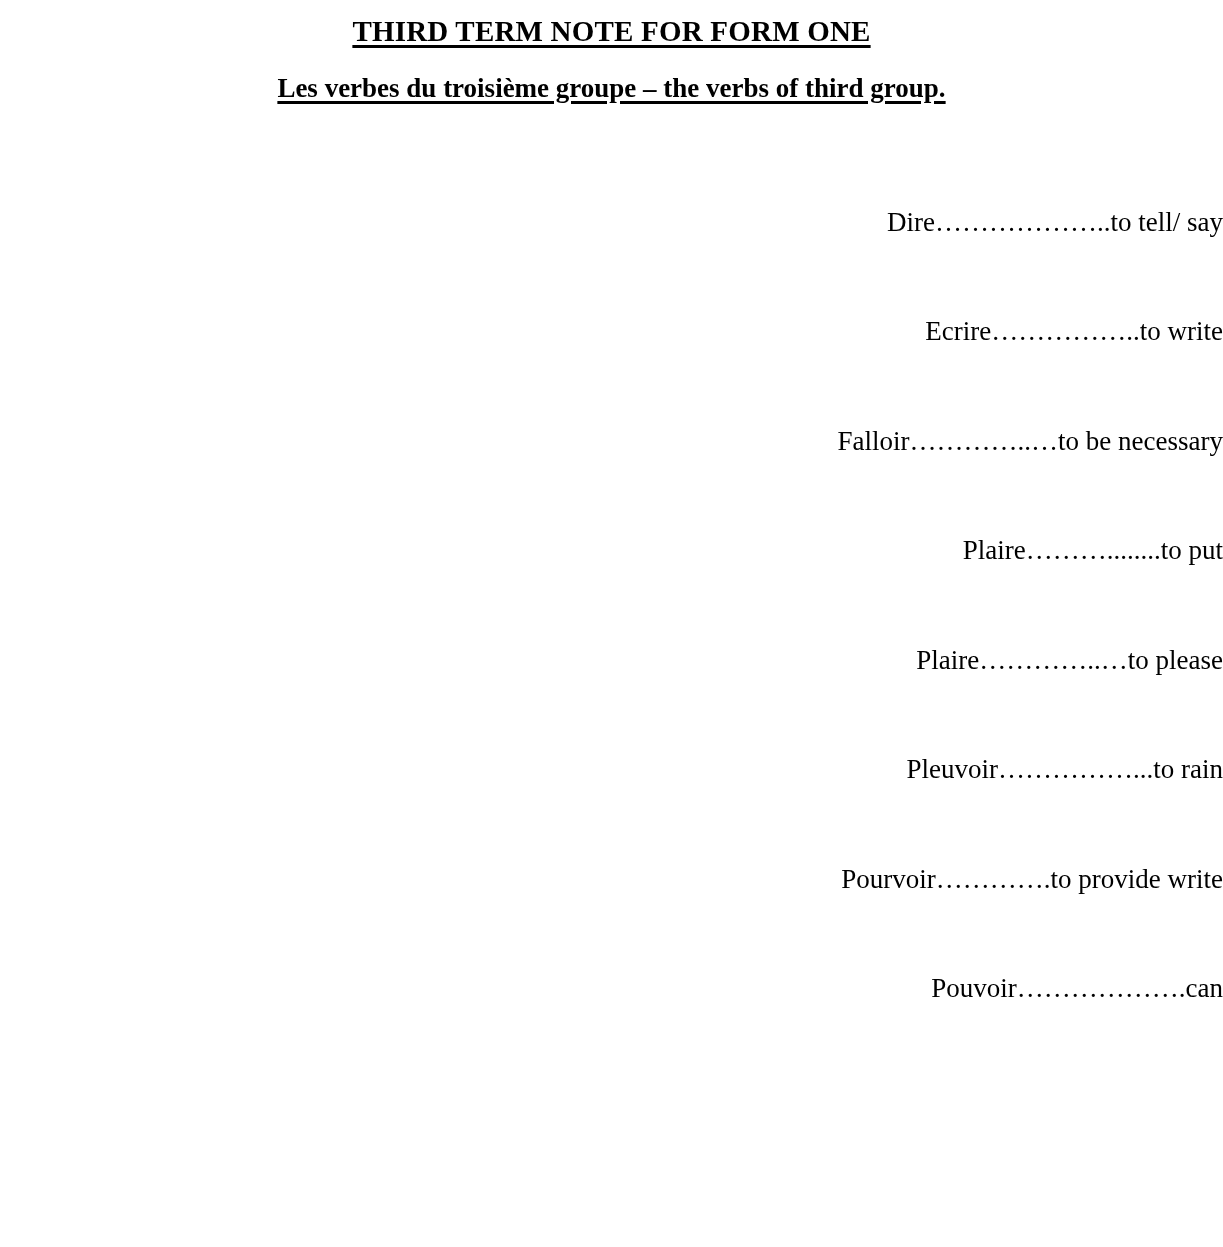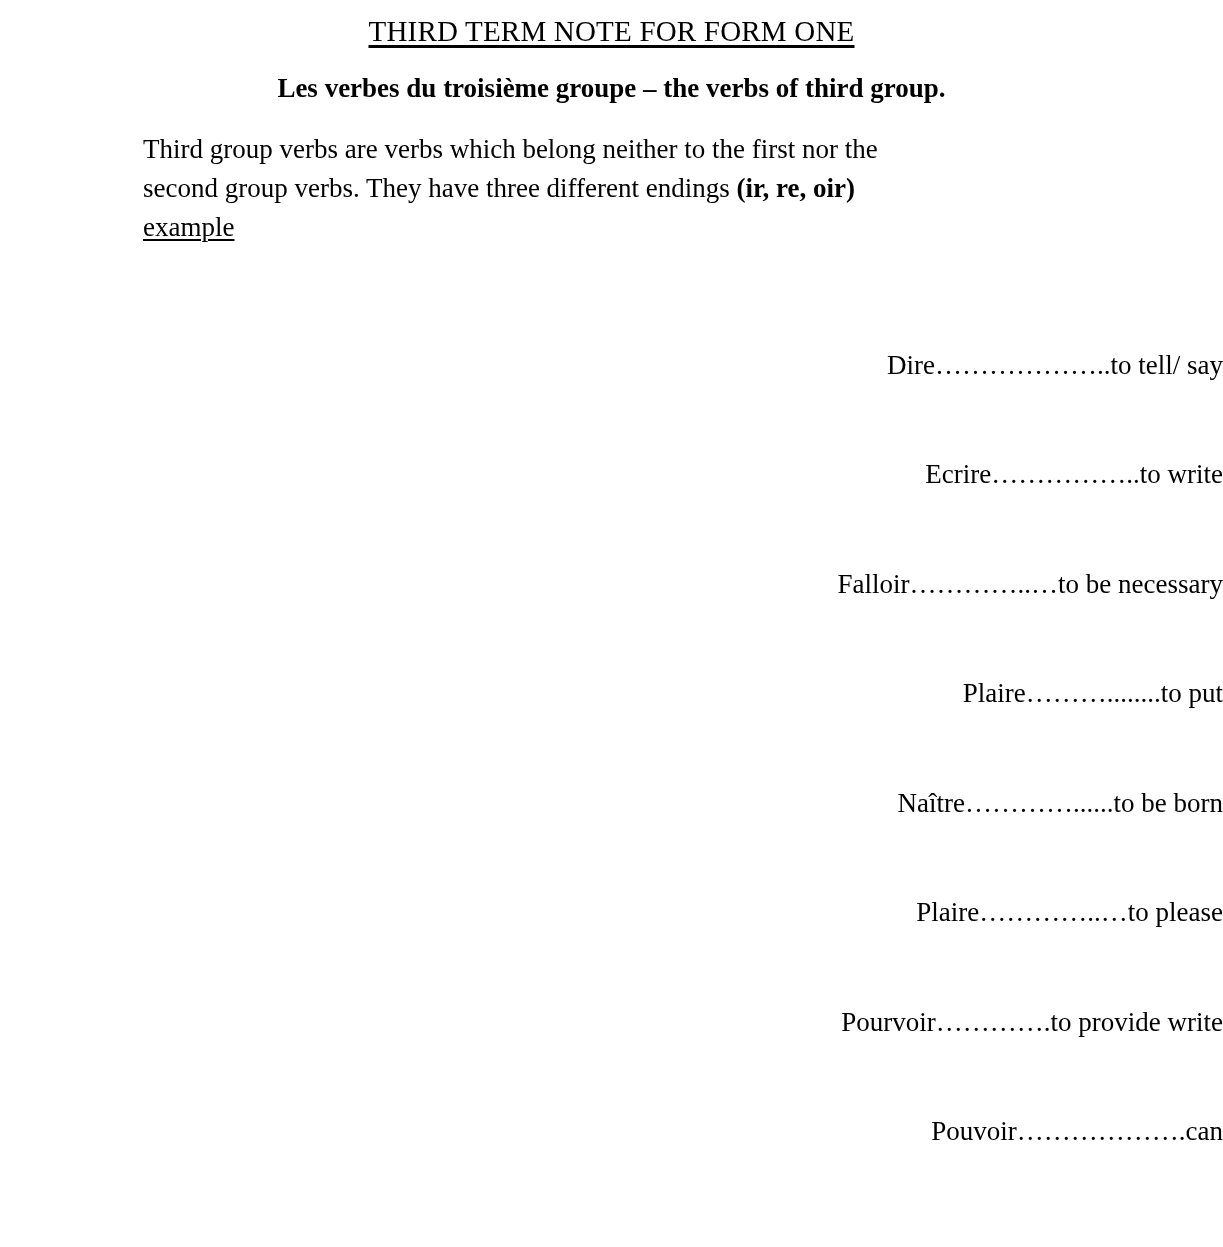--- a/index.html
+++ b/index.html
@@ -19,40 +19,41 @@
   .page {
     position: relative;
     width: 1223px;
     height: 1247px;
     box-sizing: border-box;
   }
 
   
   .doc-title {
     text-align: center;
-    font-weight: normal;
+    font-weight: bold;
     font-size: 29px;
     line-height: 1.1;
     margin: 16px 0 0 0;
     letter-spacing: 0.2px;
   }
   .doc-title span.ul {
     text-decoration: underline;
     text-underline-offset: 4px;
     text-decoration-thickness: 2.5px;
   }
 
   .doc-subtitle {
     text-align: center;
     font-weight: bold;
     font-size: 27px;
     line-height: 1.1;
     margin: 26px 0 0 0;
   }
   .doc-subtitle span.ul {
+    text-decoration: underline;
     text-underline-offset: 4px;
     text-decoration-thickness: 2.5px;
   }
 
   
   .body-block {
     margin: 0 0 0 143px;
     width: 900px;
   }
   .para {
@@ -79,35 +80,28 @@
 </style>
 </head>
 <body>
 
 <div class="page">
 
   <h1 class="doc-title"><span class="ul">THIRD TERM NOTE FOR FORM ONE</span></h1>
 
   <h2 class="doc-subtitle"><span class="ul">Les verbes du troisième groupe – the verbs of third group.</span></h2>
 
-  <div class="body-block">
-    <p class="para intro">
-      <span>Third group verbs are verbs which belong neither to the first nor the</span><br>
-      <span>second group verbs. They have three different endings </span><span class="bold">(ir, re, oir)</span><br>
-      <span class="underline">example</span>
-    </p>
-  </div>
 
   <div class="verb-list">
     <div class="verb-line">Dire………………..to tell/ say</div>
     <div class="verb-line">   Ecrire……………..to write</div>
     <div class="verb-line">Falloir…………..…to be necessary</div>
     <div class="verb-line">    Plaire………........to put</div>
-    <div class="verb-line">Naître…………......to be born</div>
     <div class="verb-line">  Plaire…………..…to please</div>
+    <div class="verb-line">Pleuvoir……………...to rain</div>
     <div class="verb-line"> Pourvoir………….to provide write</div>
     <div class="verb-line">Pouvoir……………….can</div>
     
     
     
     
     
   </div>
 
 </div>

